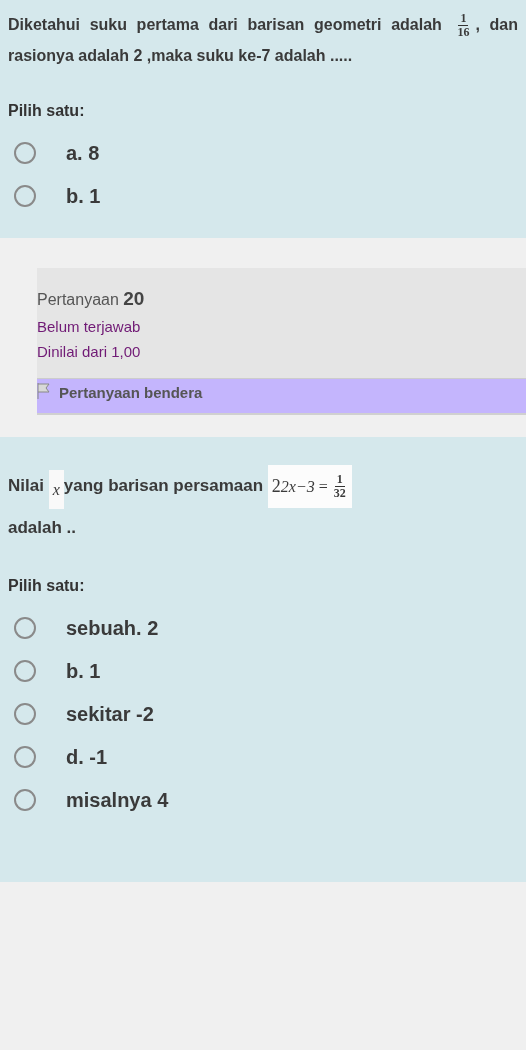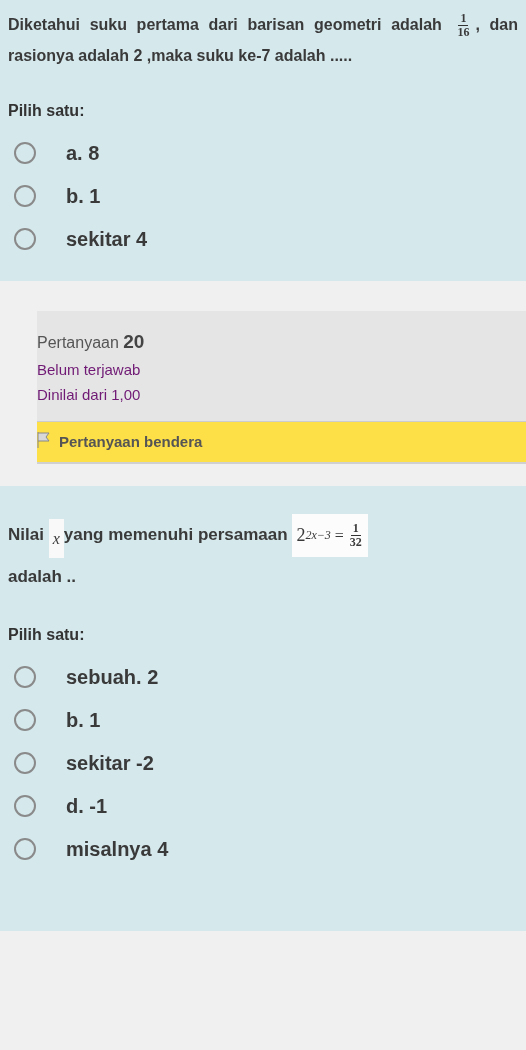--- a/index.html
+++ b/index.html
@@ -63,23 +63,23 @@
   .meta-row.qnum {
     font-size: 16px;
     color: #555;
   }
   .meta-row.qnum .num {
     font-size: 19px;
     font-weight: bold;
     color: #444;
   }
   .flag-row {
-    background: #fde047;
+    background: #c4b5fd;
     border-top: 1px solid #ccc;
-    padding: 10px 0 10px 0;
+    padding: 4px 0 10px 0;
     display: flex;
     align-items: center;
   }
   .flag-icon {
     margin-right: 8px;
   }
   .q2 {
     background: #d5e8ec;
     padding: 28px 8px 60px 8px;
     margin-top: 22px;
@@ -104,21 +104,21 @@
   .frac .bot { padding: 0 2px; }
   .mathbox {
     background: #fcfcfc;
     padding: 2px 4px;
     display: inline-flex;
     align-items: center;
     vertical-align: middle;
     font-family: "Times New Roman", serif;
   }
   .mathbox .base { font-size: 18px; font-weight: normal; }
-  .mathbox .sup { font-size: 12px; vertical-align: super; font-style: italic; font-weight: normal; }
+  .mathbox .sup { font-size: 16px; vertical-align: super; font-style: italic; font-weight: normal; }
   .mathbox .eq { font-size: 16px; margin: 0 4px; font-weight: normal; }
   .xvar {
     background: #f9f9f9;
     font-family: "Times New Roman", serif;
     font-style: italic;
     font-size: 16px;
     padding: 2px 4px;
     font-weight: normal;
     display: inline-block;
     vertical-align: -4px;
@@ -142,24 +142,20 @@
   <div class="pick-one">Pilih satu:</div>
 
   <div class="option-row">
     <div class="radio"></div>
     <div class="option-label">a. 8</div>
   </div>
   <div class="option-row">
     <div class="radio"></div>
     <div class="option-label">b. 1</div>
   </div>
-  <div class="option-row">
-    <div class="radio"></div>
-    <div class="option-label">sekitar 4</div>
-  </div>
 </div>
 
 <div class="spacer"></div>
 
 <div class="meta">
   <div class="meta-inner">
     <div class="meta-row qnum">
       <span>Pertanyaan </span><span class="num">20</span>
     </div>
     <div class="meta-row">Belum terjawab</div>
@@ -170,21 +166,21 @@
       <svg width="14" height="16" viewBox="0 0 14 16">
         <path d="M1 0 L1 16 M1 1 L12 1 L9 5 L12 9 L1 9" fill="#d8d8d8" stroke="#888" stroke-width="1"></path>
       </svg>
     </span>
     <span class="option-label" style="font-weight:600;color:#555;font-size:15px;">Pertanyaan bendera</span>
   </div>
 </div>
 
 <div class="q2">
   <div class="q2-text">
-    <span>Nilai </span><span class="xvar">x</span><span>yang memenuhi persamaan </span>
+    <span>Nilai </span><span class="xvar">x</span><span>yang barisan persamaan </span>
     <span class="mathbox">
       <span class="base">2</span>
         <span class="sup">2x−3</span>
       <span class="eq">=</span>
       <span class="frac">
         <span class="top">1</span>
         <span class="bot">32</span>
       </span>
     </span>
     <br>

